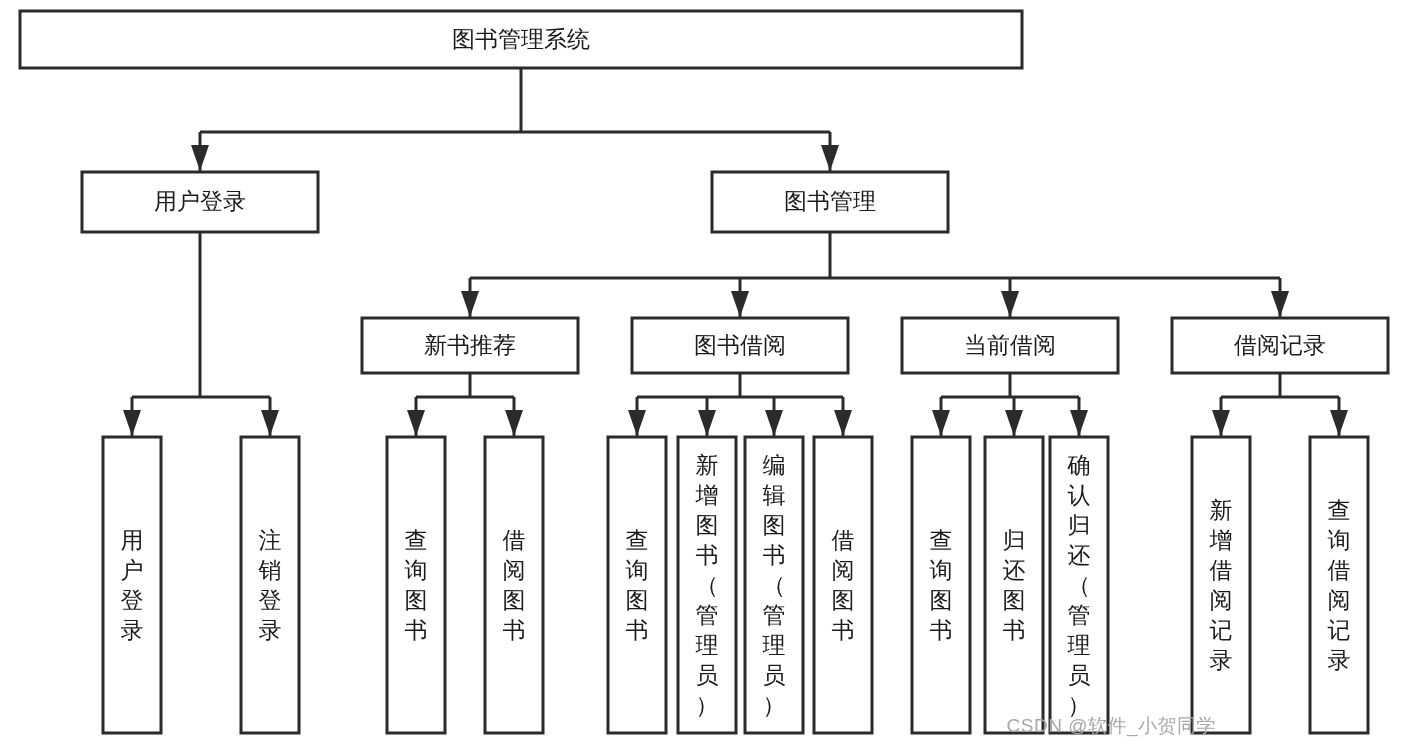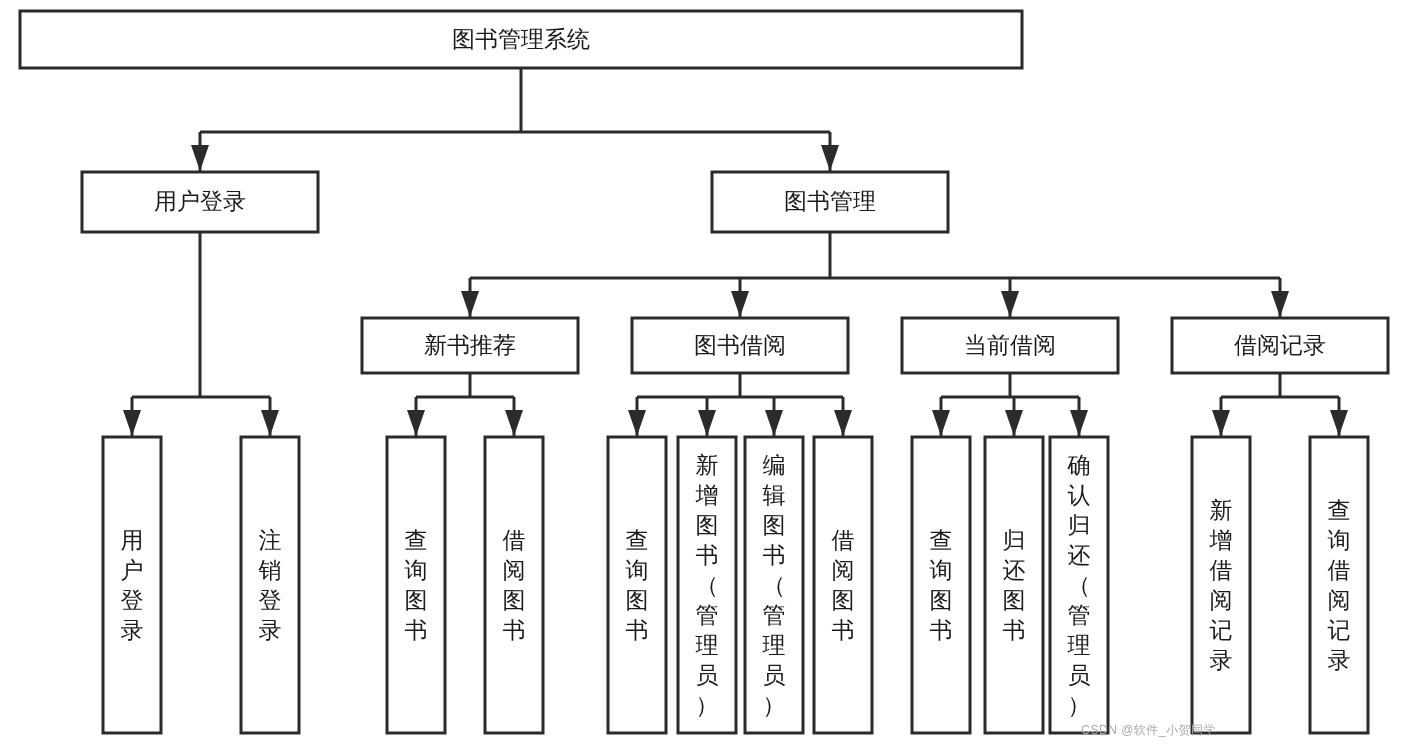--- a/index.html
+++ b/index.html
@@ -52,21 +52,21 @@
     fill: #1a1a1a;
     font-family: "Liberation Sans", sans-serif;
     font-size: 23px;
     text-anchor: middle;
   }
   .watermark {
     position: absolute;
     right: 14px;
     bottom: 8px;
     font-family: "Liberation Sans", sans-serif;
-    font-size: 12px;
+    font-size: 19px;
     color: #a8a8a8;
     letter-spacing: 0.5px;
     white-space: nowrap;
   }
 </style>
 </head>
 <body>
 
 <div id="diagram-root">
   <svg class="flow" viewBox="0 0 1405 747">

